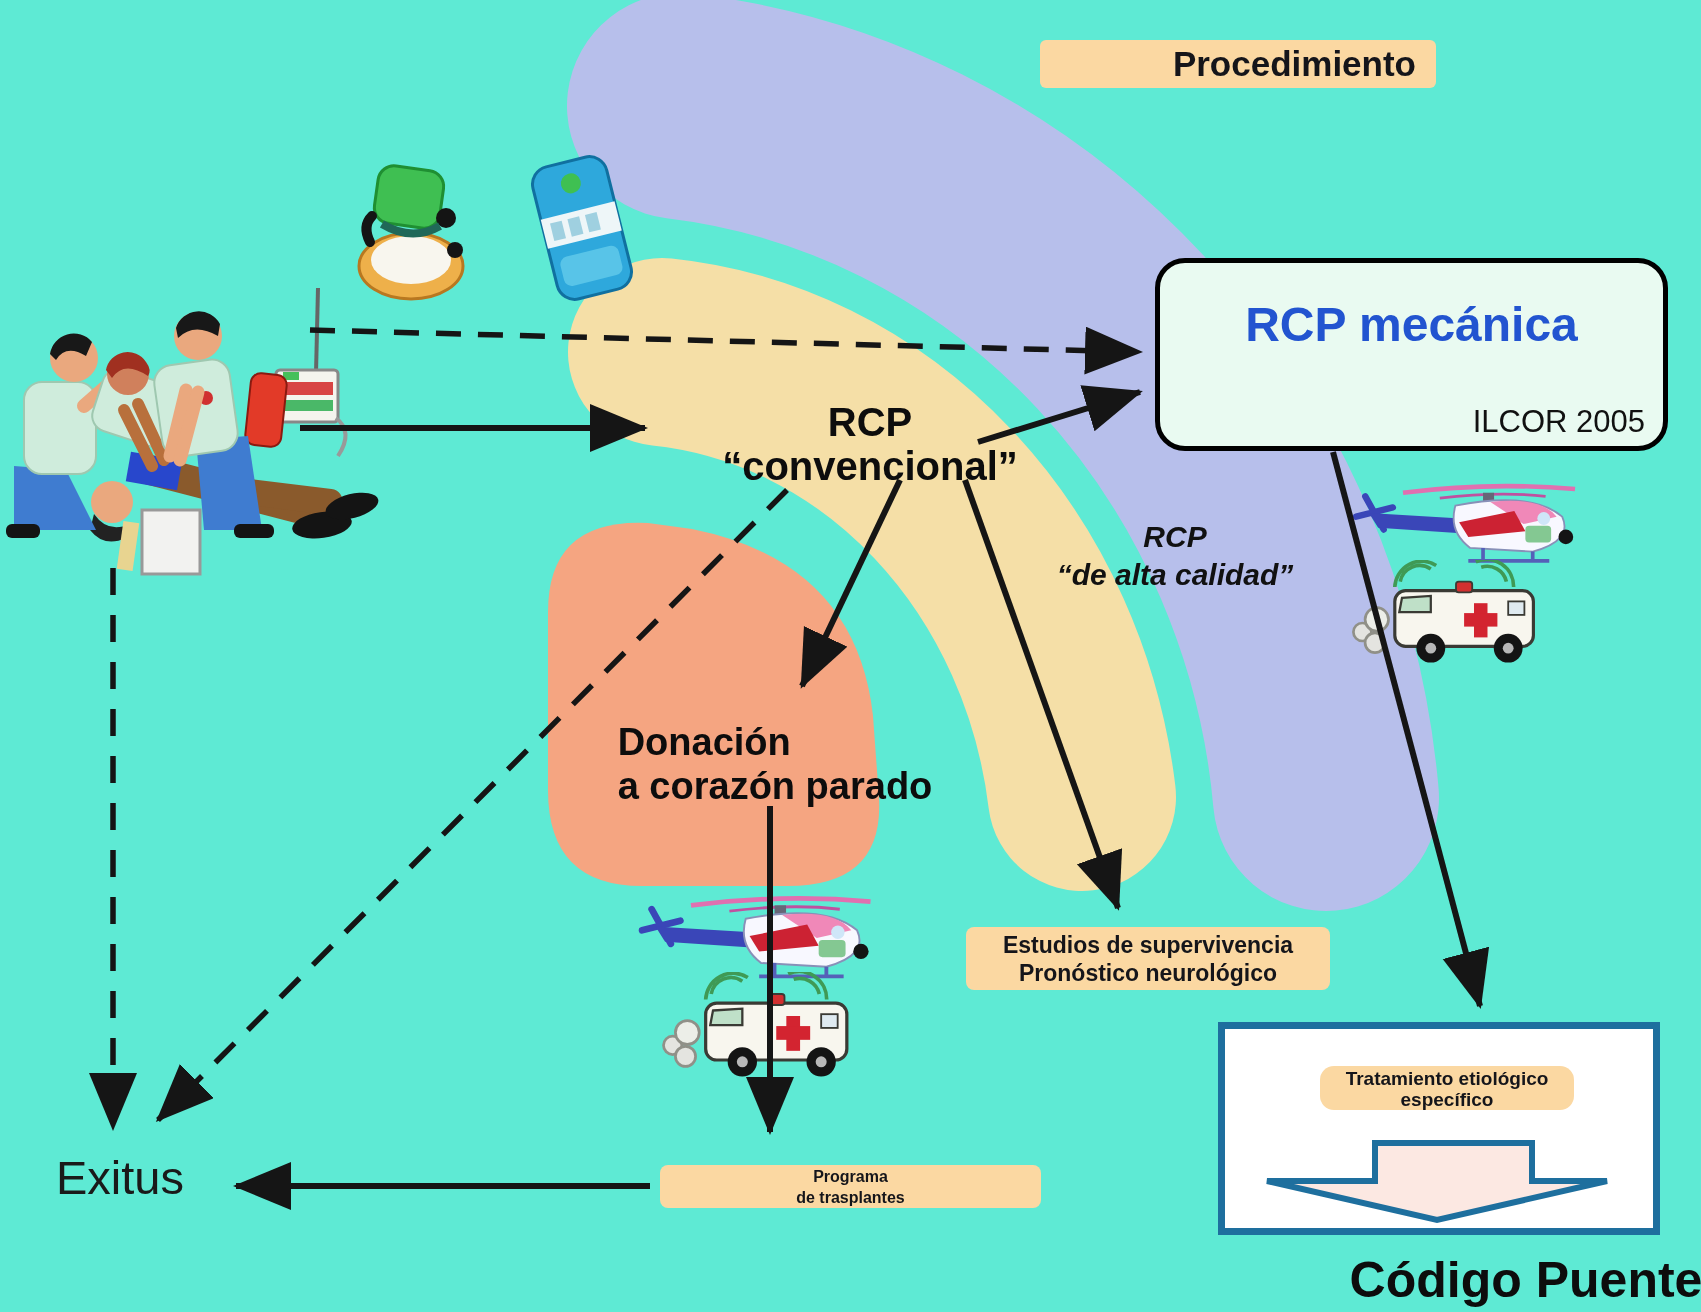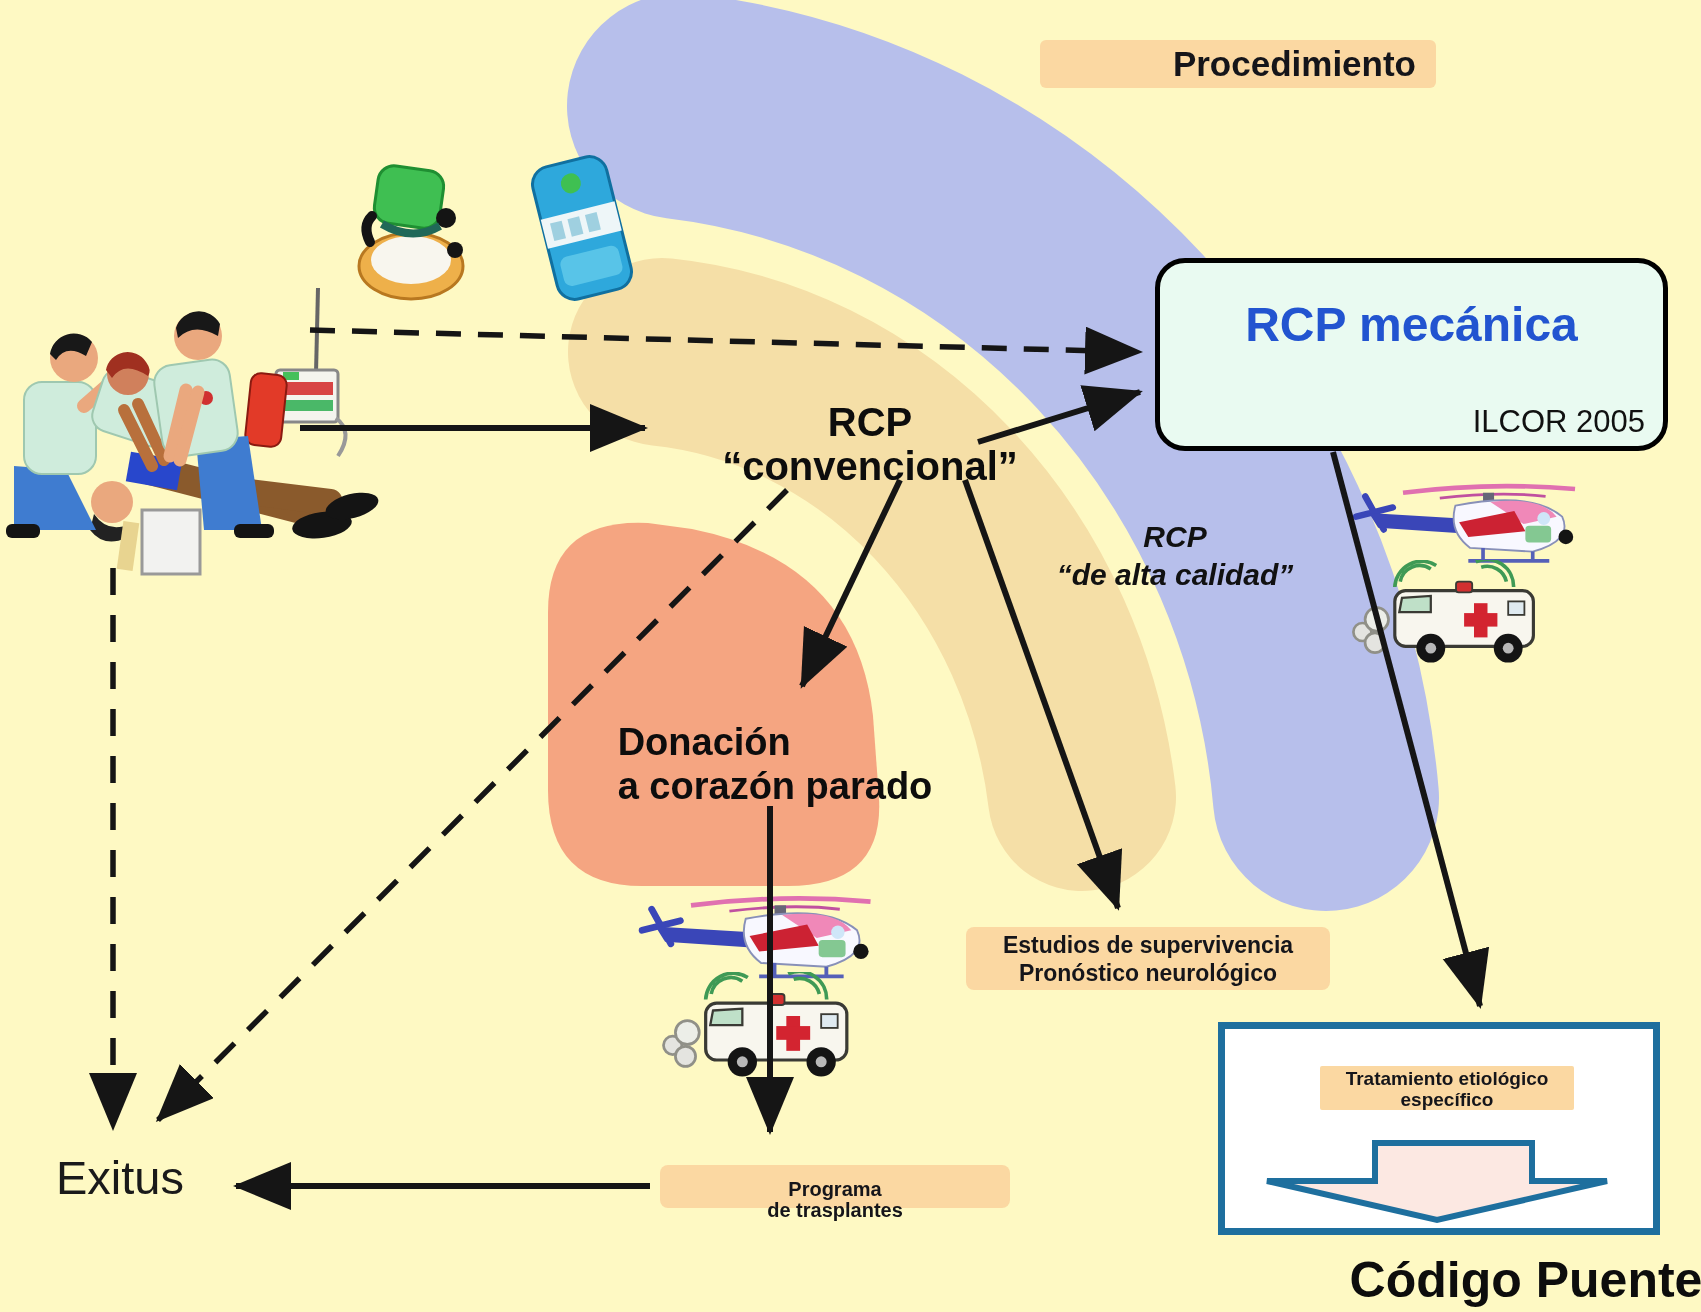--- a/index.html
+++ b/index.html
@@ -1,17 +1,17 @@
 <!DOCTYPE html>
 <html><head>
 <meta charset="utf-8">
 <style>
   html,body { margin:0; padding:0; background:#ffffff; }
   #stage {
-    position:relative; width:1701px; height:1312px; background:#fef9c3;
+    position:relative; width:1701px; height:1312px; background:#5eead4;
     overflow:hidden; font-family:"Liberation Sans", sans-serif; color:#111;
   }
   #stage svg.layer { position:absolute; left:0; top:0; width:1701px; height:1312px; }
   .bands  { z-index:1; }
   .clip   { position:absolute; z-index:2; }
   .uiblock{ position:absolute; z-index:3; box-sizing:border-box; }
   .arrows { z-index:4; pointer-events:none; }
 
   .peach {
     background:#fbd8a2; border-radius:8px; font-weight:bold; text-align:center;
@@ -49,25 +49,25 @@
   #box-estudios {
     left:966px; top:927px; width:364px; height:63px;
     font-size:23px; line-height:28px; padding-top:4px;
   }
   #box-container {
     left:1218px; top:1022px; width:442px; height:213px;
     border:7px solid #1e6f9e; background:#ffffff;
   }
   #box-tratamiento {
     left:1320px; top:1066px; width:254px; height:44px;
-    font-size:19px; line-height:21px; padding-top:2px; border-radius:2px;
+    font-size:19px; line-height:21px; padding-top:2px; border-radius:14px;
   }
   #box-programa {
-    left:660px; top:1165px; width:350px; height:43px;
-    font-size:20px; line-height:21px; padding-top:14px;
+    left:660px; top:1165px; width:381px; height:43px;
+    font-size:16px; line-height:21px; padding-top:1px;
   }
   #lbl-exitus {
     left:56px; top:1150px; font-size:47px; font-weight:400; color:#1a1a1a;
   }
   #lbl-codigo {
     left:1526px; top:1251px; transform:translateX(-50%);
     font-size:50px; font-weight:bold; white-space:nowrap; color:#0d0d0d;
   }
 </style>
 </head>

